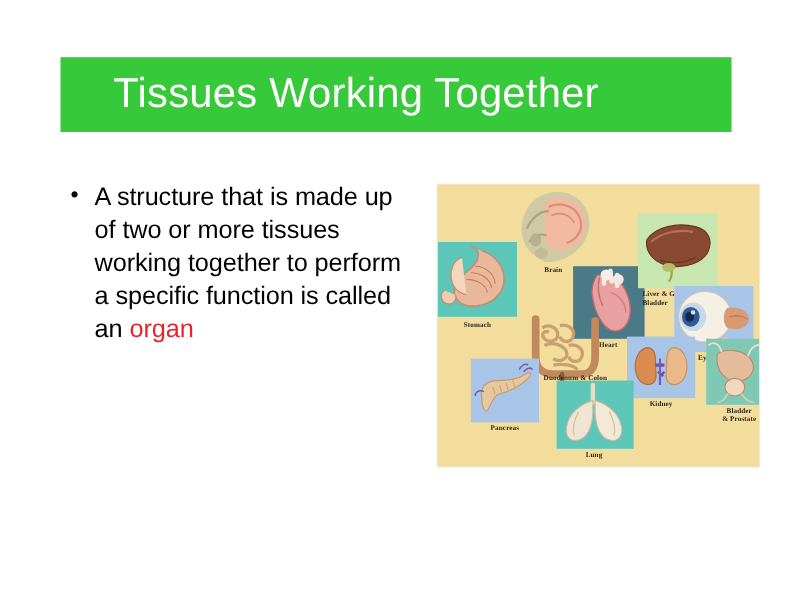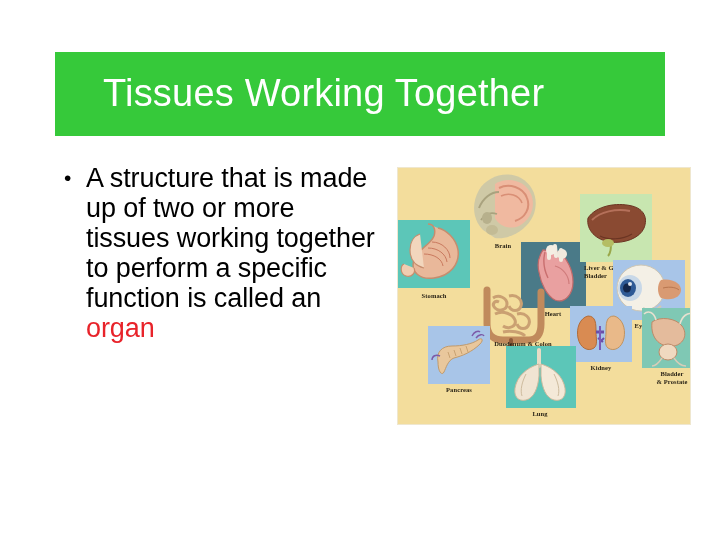--- a/index.html
+++ b/index.html
@@ -19,21 +19,21 @@
     inset: 0;
     background: #ffffff;
   }
 
   
   .title-banner {
     position: absolute;
     left: 55px;
     top: 52px;
     width: 610px;
-    height: 84px;
+    height: 68px;
     background: #36c93a;
     display: flex;
     align-items: center;
   }
   .title-text {
     color: #ffffff;
     font-size: 38px;
     font-weight: 400;
     letter-spacing: 0.2px;
     padding-left: 48px;
@@ -56,21 +56,21 @@
   .bullet-dot {
     font-size: 21px;
     line-height: 30px;
     color: #000000;
     width: 22px;
     flex: 0 0 22px;
     text-align: left;
     padding-left: 4px;
   }
   .bullet-text {
-    font-size: 27px;
+    font-size: 23px;
     line-height: 30px;
     color: #000000;
     font-weight: 400;
     letter-spacing: -0.1px;
   }
   .kw-organ {
     color: #e8232a;
   }
 
   

